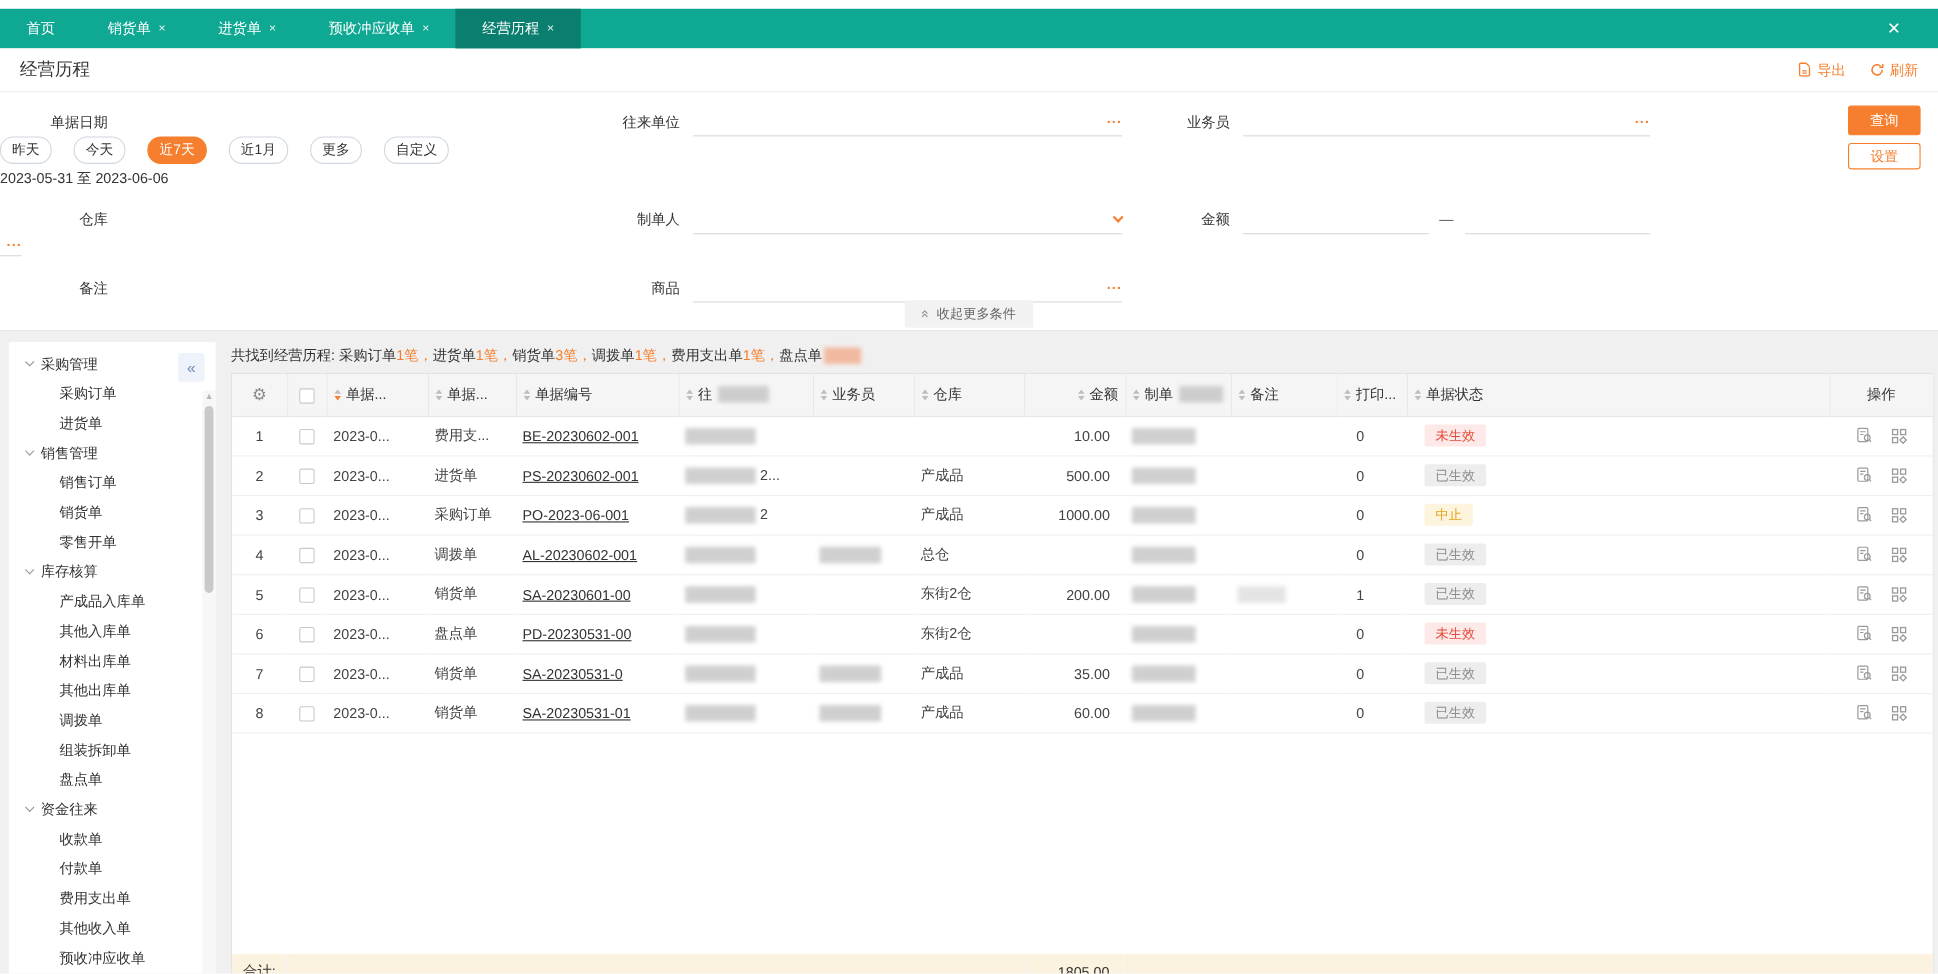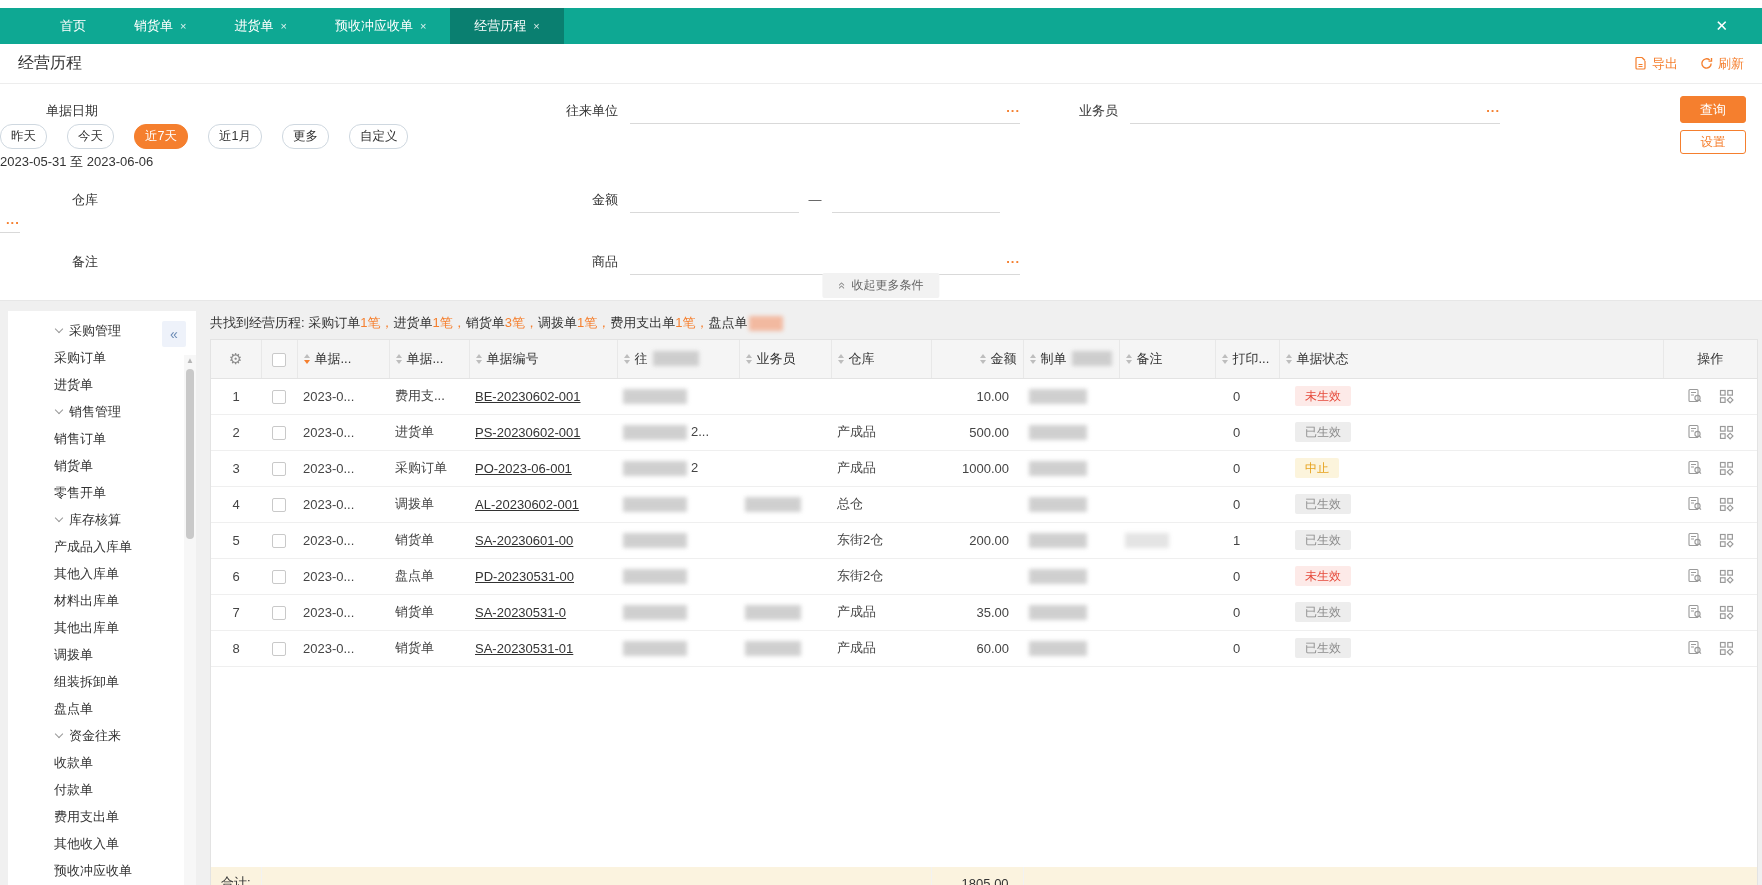--- a/index.html
+++ b/index.html
@@ -9,21 +9,21 @@
     --status-stopped-text:#e6a21d; --status-stopped-bg:#fcf4dc;
     --total-bg:#fbf3df;
   }
   *{box-sizing:border-box; margin:0; padding:0;}
   html,body{width:1762px; height:885px; overflow:hidden;}
   body{font-family:"Liberation Sans","DejaVu Sans",sans-serif; background:#f0f0f0; color:#333; font-size:13px;}
 
   
   .top-white{height:8px; background:#fff;}
   .tabbar{height:36px; background:var(--teal); display:flex; align-items:stretch;}
-  #tabs{display:flex; align-items:stretch;padding-left:36px;}
+  #tabs{display:flex; align-items:stretch;}
   .tab{display:flex; align-items:center; gap:7px; padding:0 24px; color:#fff; font-size:13px; cursor:pointer; white-space:nowrap;}
   .tab.active{background:var(--teal-dark);}
   .tab .x{font-size:11px; opacity:.85;}
   .bar-close{margin-left:auto; margin-right:34px; display:flex; align-items:center; color:#fff; font-size:15px;}
 
   
   .title-row{height:40px; background:#fff; display:flex; align-items:center; padding:0 18px; border-bottom:1px solid #ededed;}
   .page-title{font-size:16px; color:#333;}
   .title-actions{margin-left:auto; display:flex; gap:22px; align-items:center;}
   .act{color:var(--accent); font-size:13px; display:flex; align-items:flex-end; gap:5px; cursor:pointer;}
@@ -50,21 +50,21 @@
   .up2{transform:rotate(90deg); display:inline-block; color:#888; font-size:13px; line-height:1;}
 
   
   .content{display:flex; gap:14px; padding:10px 4px 0 8px; height:637px;}
 
   
   .sidebar{width:188px; background:#fff; position:relative; flex:none; overflow:hidden;}
   .sb-head{display:flex; align-items:center; gap:7px; padding:14px 0 10px 14px; color:var(--accent); font-size:13.5px;}
   .sb-collapse{position:absolute; top:10px; right:10px; width:24px; height:26px; background:#eef2fa; color:#6b8bb5; font-size:14px; display:flex; align-items:center; justify-content:center; border-radius:2px; cursor:pointer;}
   .tree{padding:6px 0 0 0;}
-  .tree-group{display:flex; align-items:center; gap:7px; height:27px; padding-left:16px; cursor:pointer; color:#333;margin-left:32px;}
+  .tree-group{display:flex; align-items:center; gap:7px; height:27px; padding-left:16px; cursor:pointer; color:#333;}
   .tchev{width:6px; height:6px; border-right:1.5px solid #999; border-bottom:1.5px solid #999; transform:rotate(45deg); margin-top:-3px; flex:none;}
   .tree-item{height:27px; line-height:27px; padding-left:46px; color:#333; cursor:pointer; white-space:nowrap;}
   .sb-scroll{position:absolute; top:44px; right:0; bottom:0; width:12px; background:#f7f7f7;}
   .sb-arrow{width:12px; height:12px; color:#b5b5b5; font-size:8px; text-align:center; line-height:12px;}
   .sb-arrow.dn{position:absolute; bottom:0;}
   .sb-thumb{position:absolute; top:14px; left:2px; width:8px; height:170px; background:#c9c9c9; border-radius:4px;}
 
   
   .main{flex:1; min-width:0; display:flex; flex-direction:column;}
   .summary{height:28px; line-height:24px; font-size:13px; color:#333; white-space:nowrap;}
@@ -187,20 +187,27 @@
             <span class="dots">...</span>
           </div>
       </div>
     </div>
     <div class="frow">
       <div class="fgroup g1">
         <div class="flabel">仓库</div>
         <div class="fline">
             <span class="fill"></span>
             <span class="dots">...</span>
+          </div>
+      </div>
+      <div class="fgroup g2">
+        <div class="flabel">制单人</div>
+        <div class="fline">
+            <span class="fill"></span>
+            <span class="chev"></span>
           </div>
       </div>
       <div class="fgroup g3">
         <div class="flabel">金额</div>
         <div style="flex:1; display:flex; align-items:center;">
           <div class="fline" style="flex:1">
               <span class="fill"></span>
             </div>
           <span class="amt-dash">—</span>
           <div class="fline" style="flex:1">

